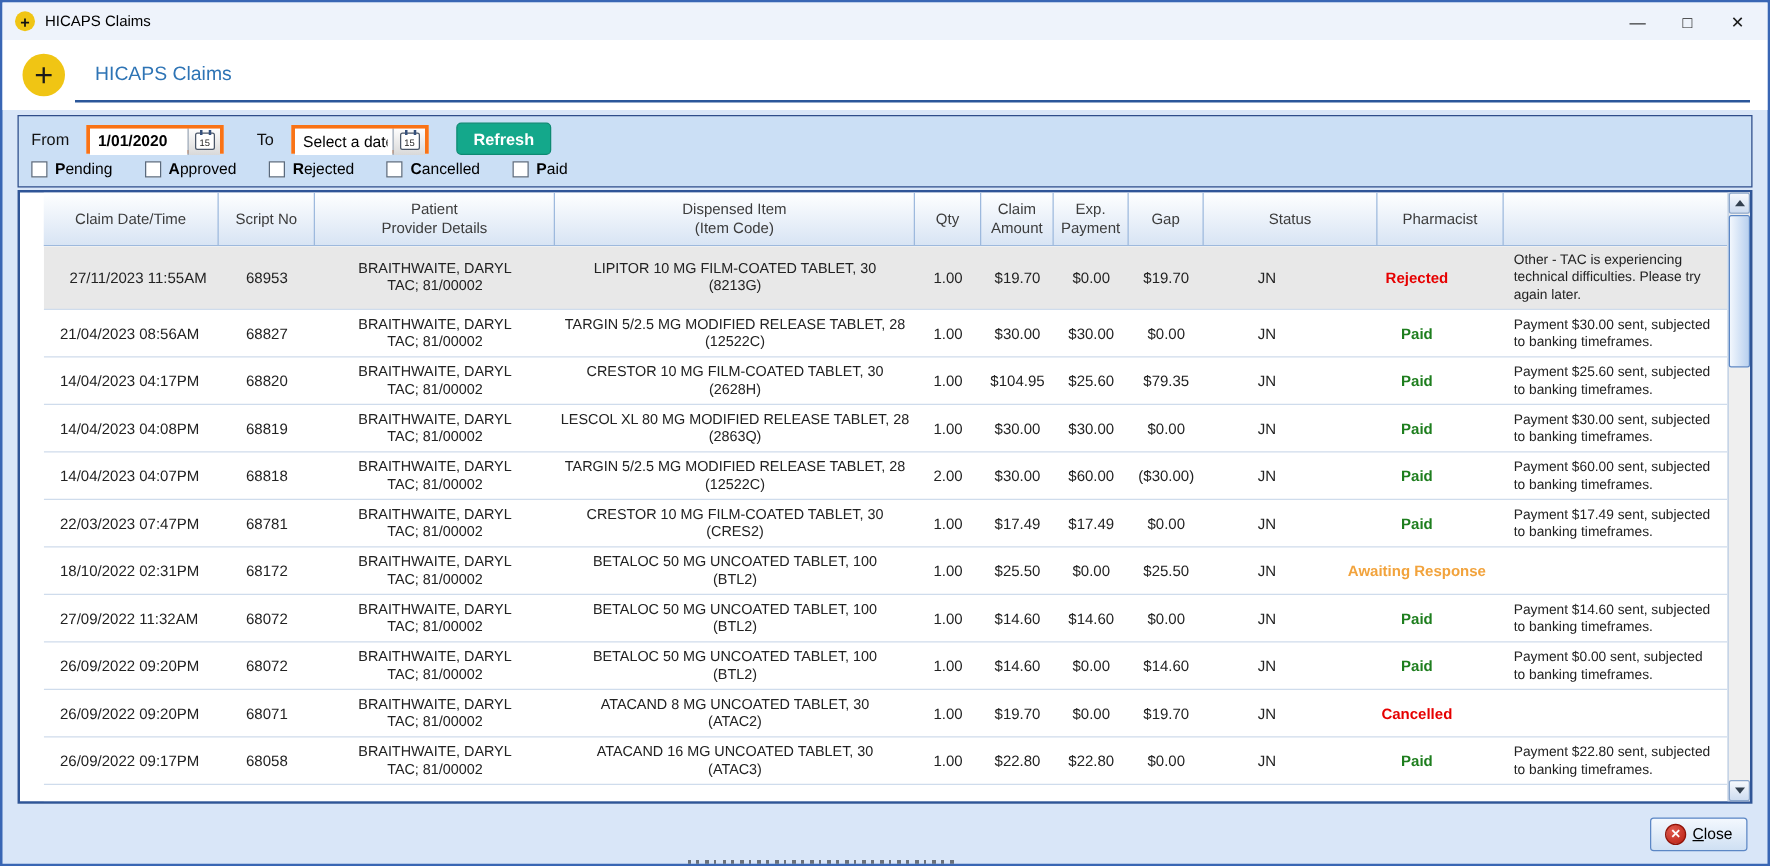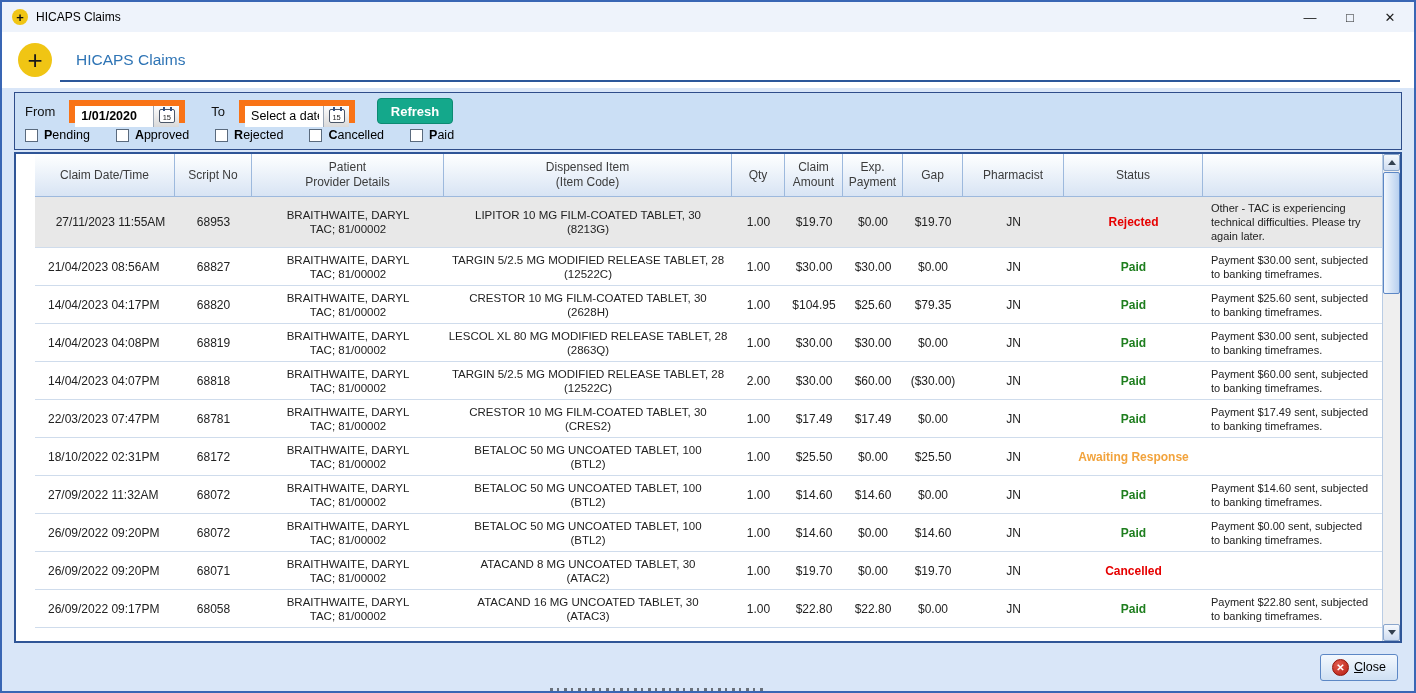--- a/index.html
+++ b/index.html
@@ -60,21 +60,21 @@
     margin:4px 12px 0 12px;
     border:1px solid #2f4d8a;
     background:#cbdff5;
     height:58px; flex:0 0 58px;
     padding:5px 10px 3px 10px;
   }
   .filter-row1 { display:flex; align-items:center; height:26px; }
   .filter-label { font-size:13px; color:#111; }
   .datepicker {
     display:flex; margin-left:14px; height:23px;
-    border:6px solid #f97316; background:#fff;
+    border:3px solid #f97316; background:#fff;
   }
   .date-text {
     width:78px; height:21px; border:none; outline:none;
     font-family:"Liberation Sans", sans-serif;
     font-size:12.5px; padding:0 4px 0 6px; color:#000;
   }
   .date-text.bold { font-weight:bold; }
   .cal-btn {
     width:26px; height:21px;
     background:linear-gradient(#fdfdfd,#d9d9d9);
@@ -283,25 +283,25 @@
             <div>Claim</div>
             <div>Amount</div>
           </div>
           <div class="th" style="flex: 0 0 60px; width: 60px;">
             <div>Exp.</div>
             <div>Payment</div>
           </div>
           <div class="th" style="flex: 0 0 60px; width: 60px;">
             <div>Gap</div>
           </div>
+          <div class="th" style="flex: 0 0 139px; width: 139px;">
+            <div>Status</div>
+          </div>
           <div class="th" style="flex: 0 0 101px; width: 101px;">
             <div>Pharmacist</div>
-          </div>
-          <div class="th" style="flex: 0 0 139px; width: 139px;">
-            <div>Status</div>
           </div>
         </div>
       <div class="tbody" id="tbody">
           <div class="tr selected">
             <div class="td td-datetime align-left" style="flex: 0 0 140px; width: 140px; text-align: center;">27/11/2023 11:55AM</div>
             <div class="td td-num" style="flex: 0 0 77px; width: 77px;">68953</div>
             <div class="td" style="flex: 0 0 192px; width: 192px;">
               <span class="ln">BRAITHWAITE, DARYL</span>
               <span class="ln">TAC; 81/00002</span>
             </div>

